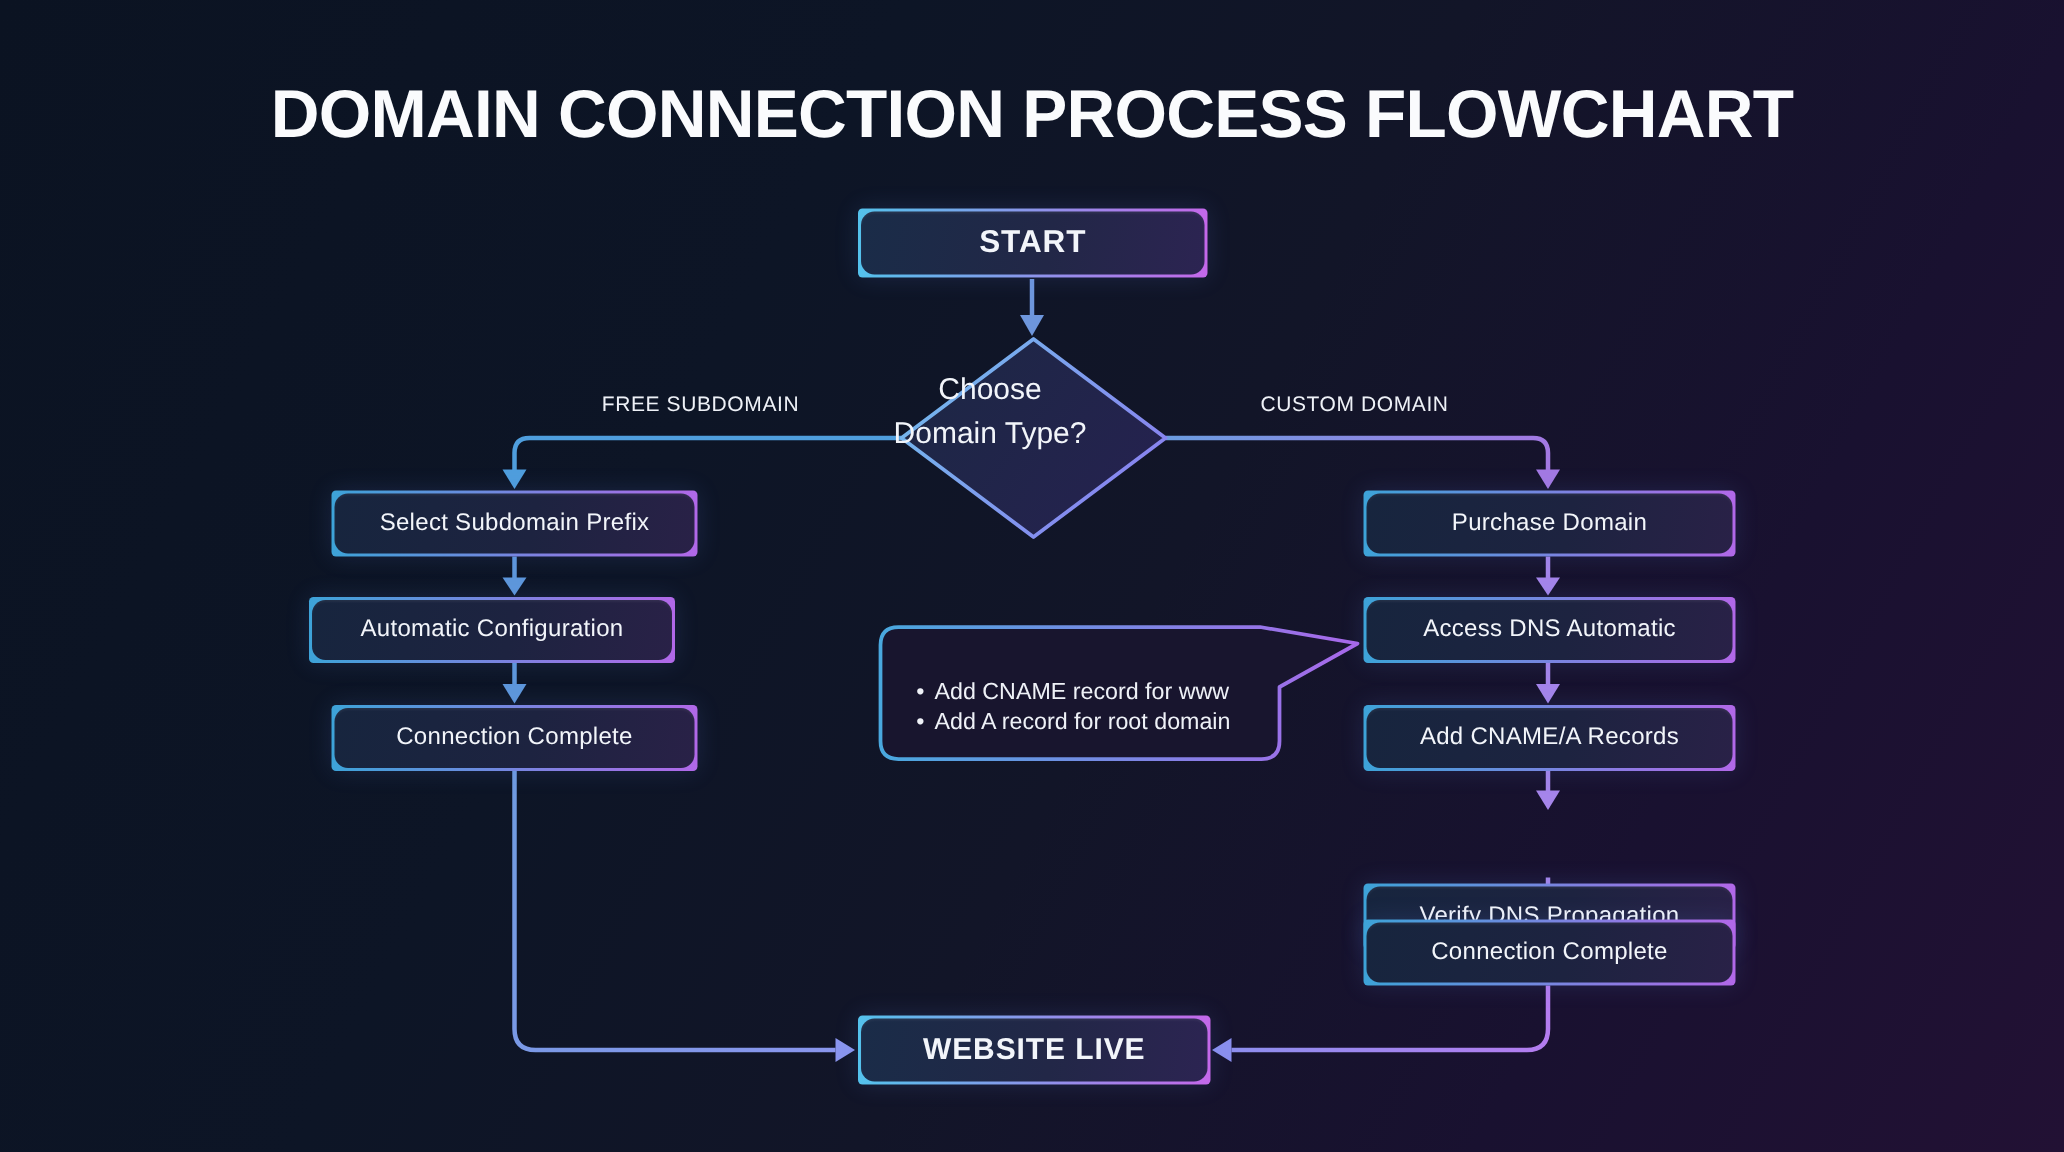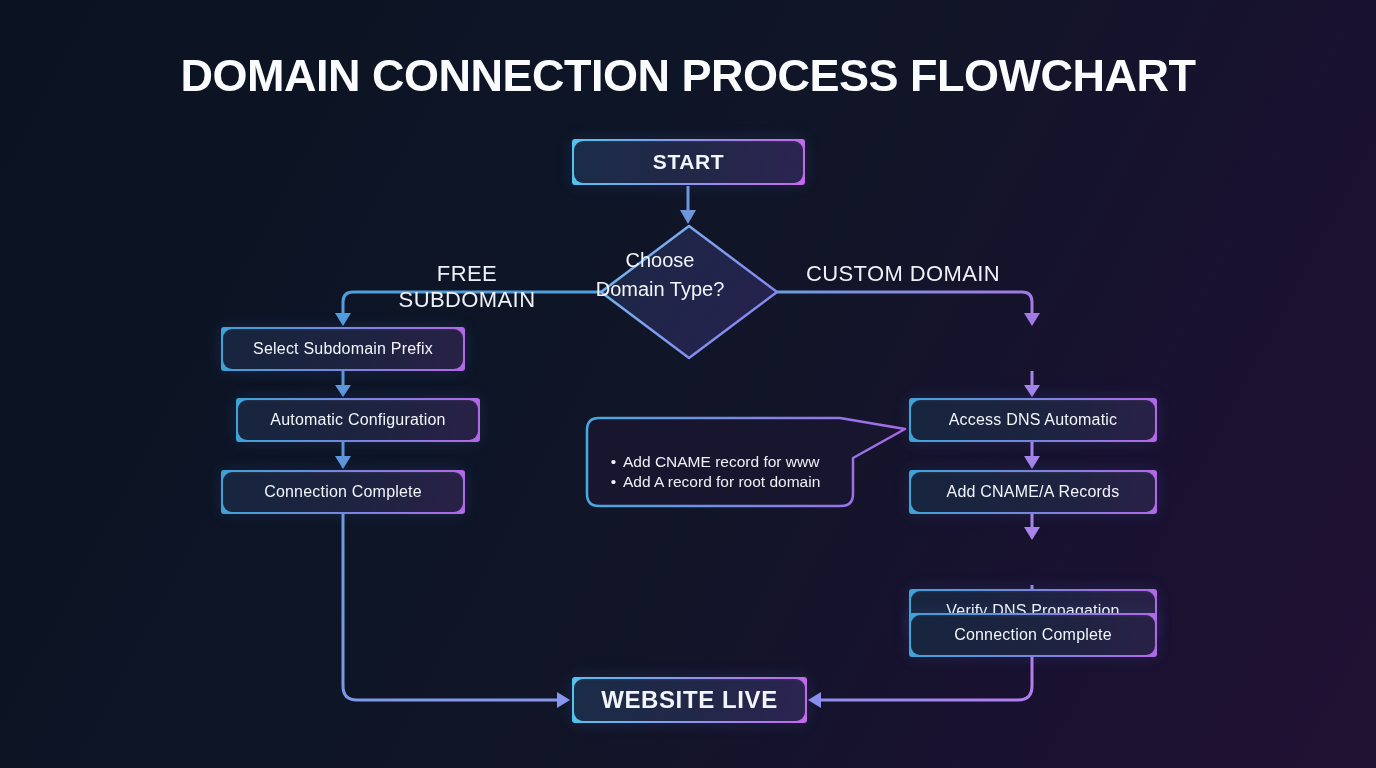--- a/index.html
+++ b/index.html
@@ -29,21 +29,21 @@
   .box.terminal .inner{
     font-weight:600;font-size:21px;letter-spacing:.6px;
     background:linear-gradient(100deg,#1a2c48 0%,#222747 55%,#2c2452 100%);
   }
   .decision-label{
     position:absolute;left:590px;top:246px;width:140px;z-index:2;text-align:center;
     color:#f2f5fa;font-size:20px;line-height:29px;
   }
   .branch-label{
     position:absolute;top:261px;width:200px;z-index:2;text-align:center;
-    color:#eef1f7;font-size:22px;letter-spacing:.4px;
+    color:#eef1f7;font-size:14px;letter-spacing:.4px;
   }
   .branch-label.free{left:367px;}
   .branch-label.custom{left:803px;}
   .callout-title{
     position:absolute;left:602px;top:427px;z-index:2;
     color:#f4f6fa;font-size:19px;font-weight:700;letter-spacing:.2px;
   }
   .callout-bullets{position:absolute;left:604px;top:452px;z-index:2;}
   .callout-bullets .row{display:flex;color:#eef1f7;font-size:15.5px;line-height:20px;}
   .callout-bullets .dot{width:19px;text-align:center;color:#eef1f7;}
@@ -144,27 +144,30 @@
   </div>
 
   <div class="decision-label">Choose Domain Type?</div>
 
   <div class="branch-label free">FREE SUBDOMAIN</div>
   <div class="branch-label custom">CUSTOM DOMAIN</div>
 
   <div class="box" style="left:221px;top:327px;width:244px;height:44px;">
     <div class="inner">Select Subdomain Prefix</div>
   </div>
-  <div class="box" style="left:236px;top:398px;width:244px;height:44px;text-align:right;">
+  <div class="box" style="left:206px;top:398px;width:244px;height:44px;text-align:right;">
     <div class="inner">Automatic Configuration</div>
   </div>
   <div class="box" style="left:221px;top:470px;width:244px;height:44px;">
     <div class="inner">Connection Complete</div>
   </div>
 
+  <div class="box" style="left:909px;top:327px;width:248px;height:44px;">
+    <div class="inner">Purchase Domain</div>
+  </div>
   <div class="box" style="left:909px;top:398px;width:248px;height:44px;">
     <div class="inner">Access DNS Automatic</div>
   </div>
   <div class="box" style="left:909px;top:470px;width:248px;height:44px;">
     <div class="inner">Add CNAME/A Records</div>
   </div>
   <div class="box" style="left:909px;top:541px;width:248px;height:44px;margin-top:48px;">
     <div class="inner">Verify DNS Propagation</div>
   </div>
   <div class="box" style="left:909px;top:613px;width:248px;height:44px;">
@@ -176,16 +179,16 @@
       <span class="dot">•</span>
       <span>Add CNAME record for www</span>
     </div>
     <div class="row">
       <span class="dot">•</span>
       <span>Add A record for root domain</span>
     </div>
   </div>
 
   <div class="box terminal" style="left:572px;top:677px;width:235px;height:46px;">
-    <div class="inner" style="font-size:24px;">WEBSITE LIVE</div>
+    <div class="inner" style="font-size:20px;">WEBSITE LIVE</div>
   </div>
 
 </div>
 
 </body></html>

